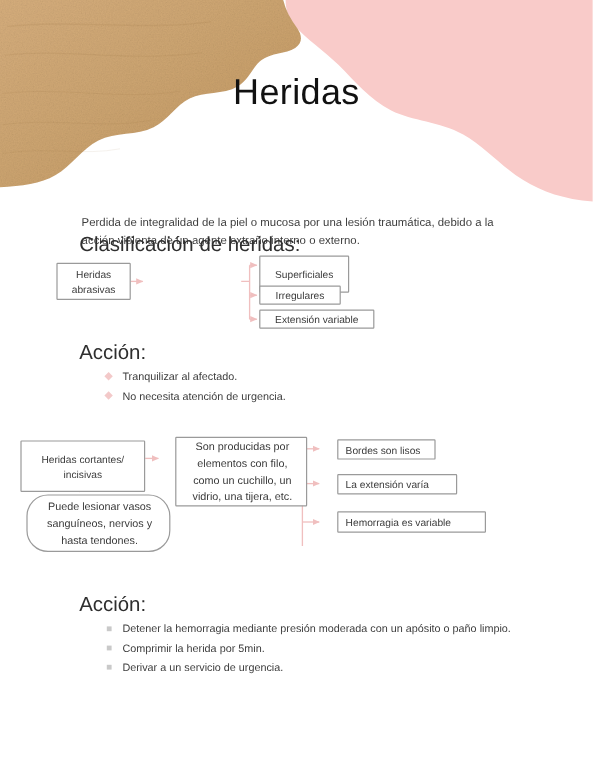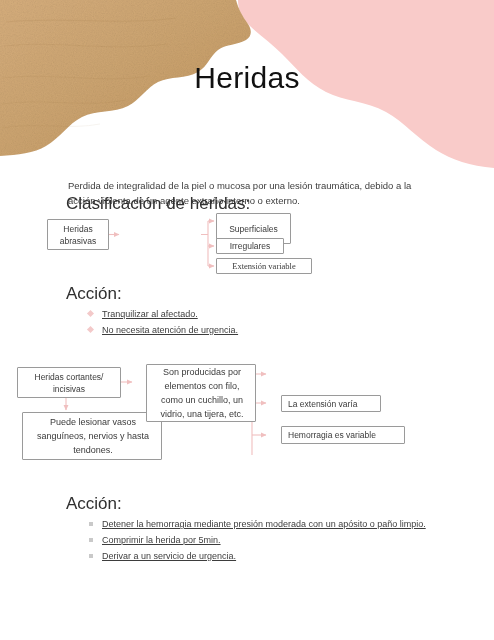--- a/index.html
+++ b/index.html
@@ -101,26 +101,26 @@
   .fbox.big {
     font-size: 9px;
     line-height: 14px;
   }
 
   
   #box-heridas-abrasivas   { left: 47px;  top: 219px; width: 62px;  height: 31px; }
   #box-erosiones           { left: 121px; top: 219px; width: 80px;  height: 31px; }
   #box-superficiales       { left: 216px; top: 213px; width: 75px;  height: 31px; }
   #box-irregulares         { left: 216px; top: 238px; width: 68px;  height: 16px; }
-  #box-extension-variable  { left: 216px; top: 258px; width: 96px;  height: 16px; font-family: Liberation Serif, serif; }
-
-  
-  #box-heridas-cortantes   { left: 17px;  top: 367px; width: 104px; height: 31px; }
-  #box-puede-lesionar      { left: 10px;  top: 412px; width: 140px; height: 48px;
-                             font-size: 9px; line-height: 14px; }
+  #box-extension-variable  { left: 216px; top: 258px; width: 96px;  height: 16px; }
+
+  
+  #box-heridas-cortantes   { left: 17px;  top: 367px; width: 104px; height: 43px; }
+  #box-puede-lesionar      { left: 10px;  top: 412px; width: 120px; height: 48px;
+                             font-size: 9px; line-height: 14px; border-radius: 18px; }
   #box-son-producidas      { left: 134px; top: 364px; width: 110px; height: 58px;
                              font-size: 9px; line-height: 14px; }
   #box-bordes-lisos        { left: 269px; top: 366px; width: 82px;  height: 17px; }
   #box-extension-varia     { left: 269px; top: 395px; width: 100px; height: 17px; }
   #box-hemorragia-variable { left: 269px; top: 426px; width: 124px; height: 18px; }
 
   
   #connectors {
     position: absolute;
     left: 0;
@@ -138,21 +138,20 @@
     padding: 0;
     list-style: none;
   }
   .bullets li {
     position: relative;
     padding-left: 18px;
     font-size: 9px;
     line-height: 14px;
     color: #3d3d3d;
     margin-bottom: 2px;
-    text-decoration: underline;
   }
   
   .bullets.diamond li::before {
     content: "";
     position: absolute;
     left: 4px;
     top: 4px;
     width: 5px;
     height: 5px;
     background: #f3c9c9;
@@ -269,20 +268,21 @@
 
   <div class="section-head" id="heading-accion-1">Acción:</div>
   <ul class="bullets diamond" id="bullets-accion-1">
     <li>Tranquilizar al afectado.</li>
     <li>No necesita atención de urgencia.</li>
   </ul>
 
   <div class="fbox" id="box-heridas-cortantes">Heridas cortantes/ incisivas</div>
   <div class="fbox left-align" id="box-puede-lesionar">Puede lesionar vasos sanguíneos, nervios y hasta tendones.</div>
   <div class="fbox left-align big" id="box-son-producidas">Son producidas por elementos con filo, como un cuchillo, un vidrio, una tijera, etc.</div>
+  <div class="fbox left-align" id="box-bordes-lisos">Bordes son lisos</div>
   <div class="fbox left-align" id="box-hemorragia-variable">Hemorragia es variable</div>
   <div class="fbox left-align" id="box-extension-varia">La extensión varía</div>
 
   <div class="section-head" id="heading-accion-2">Acción:</div>
   <ul class="bullets square" id="bullets-accion-2">
     <li>Detener la hemorragia mediante presión moderada con un apósito o paño limpio.</li>
     <li>Comprimir la herida por 5min.</li>
     <li>Derivar a un servicio de urgencia.</li>
   </ul>
 

